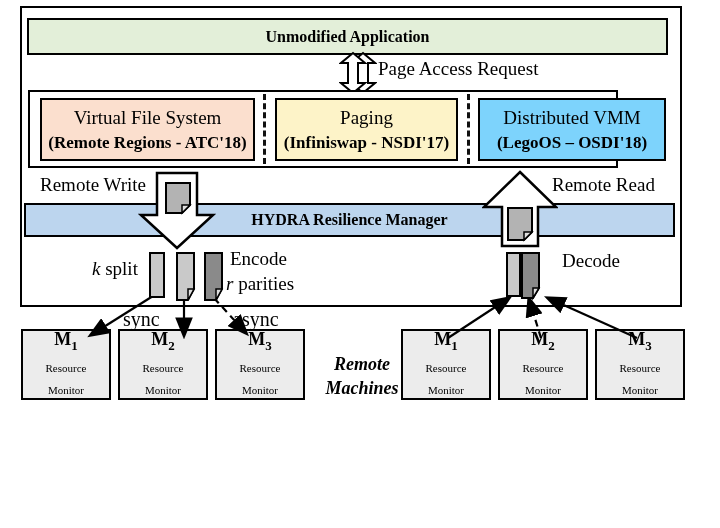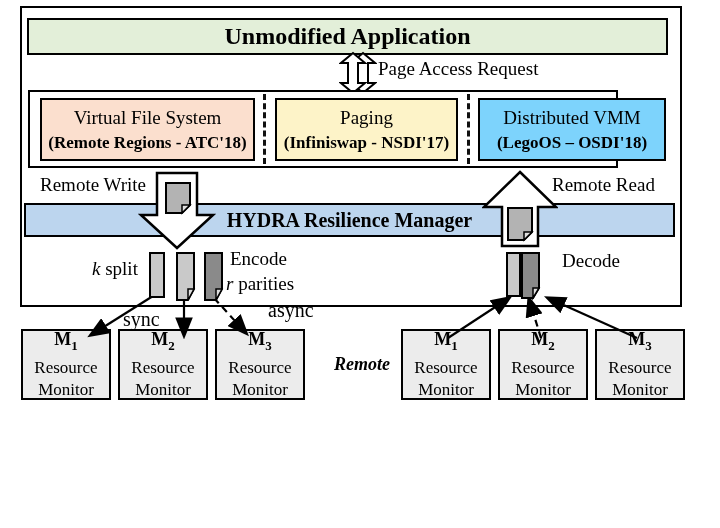--- a/index.html
+++ b/index.html
@@ -2,50 +2,50 @@
 <html><head>
 <meta charset="utf-8">
 <style>
   * { margin:0; padding:0; box-sizing:border-box; }
   body { background:#fff; font-family:"Liberation Serif","DejaVu Serif",serif; color:#000; }
   .canvas { position:relative; width:720px; height:528px; background:#fff; overflow:hidden; }
 
   .outer-frame { position:absolute; left:20px; top:6px; width:662px; height:301px; border:2px solid #000; background:#fff; }
 
   .app-box { position:absolute; left:27px; top:18px; width:641px; height:37px; border:2px solid #000;
-             display:flex; align-items:center; justify-content:center; font-weight:bold; font-size:24px; }
+             display:flex; align-items:center; justify-content:center; font-weight:bold; font-size:16px; }
 
   .pa-arrow { position:absolute; left:339px; top:51px; }
   .pa-text { position:absolute; left:378px; top:58px; font-size:20px; }
 
   .backends { position:absolute; left:28px; top:90px; width:590px; height:78px; border:2px solid #000; background:#fff; }
   .backend-box { position:absolute; top:6px; height:63px; border:2px solid #000;
                  display:flex; flex-direction:column; align-items:center; justify-content:center; text-align:center; }
   .backend-title { font-size:19px; line-height:26px; }
   .backend-sub { font-size:17px; font-weight:bold; line-height:24px; }
   .bk-divider { position:absolute; top:2px; height:70px; width:0; border-left:3px dashed #111; }
 
   .lbl { position:absolute; font-size:19px; white-space:nowrap; }
   .lbl i { font-style:italic; }
 
   .hydra-bar { position:absolute; left:24px; top:203px; width:651px; height:34px; border:2px solid #000;
-               display:flex; align-items:center; justify-content:center; font-weight:bold; font-size:20px; }
+               display:flex; align-items:center; justify-content:center; font-weight:bold; font-size:16px; }
 
   .fat-arrow { position:absolute; z-index:5; }
   .strips { position:absolute; z-index:4; }
   .connectors { position:absolute; left:0; top:240px; z-index:3; }
 
   .sync-lbl { position:absolute; font-size:20px; z-index:6; background:transparent; }
 
   .machine-box { position:absolute; top:329px; width:90px; height:71px; border:2px solid #000;
                  display:flex; flex-direction:column; align-items:center; justify-content:center;
                  text-align:center; line-height:22px; }
   .machine-name { font-weight:bold; font-size:18px; }
   .machine-name sub { font-size:13px; }
-  .machine-line { font-size:17px; }
+  .machine-line { font-size:11px; }
 
   .remote-machines { position:absolute; left:305px; top:352px; width:114px; text-align:center;
                      font-weight:bold; font-style:italic; font-size:18px; line-height:24px; }
 
   .caption { position:absolute; left:8px; top:424px; width:706px; font-size:23px; font-weight:bold; line-height:33.5px; }
   .cap-line { text-align:justify; text-align-last:justify; }
   .cap-line.last { text-align:left; text-align-last:left; }
   .caption i { font-style:italic; }
 </style>
 </head>
@@ -130,40 +130,41 @@
     </defs>
     <path d="M153 56 L91 95" stroke="#000" stroke-width="2.2" marker-end="url(#ah)"></path>
     <path d="M184 60 L184 95" stroke="#000" stroke-width="2.2" marker-end="url(#ah)"></path>
     <path d="M214 58 L246 93" stroke="#000" stroke-width="2.2" stroke-dasharray="7 5" marker-end="url(#ah)"></path>
     <path d="M448 98 L509 58" stroke="#000" stroke-width="2.2" marker-end="url(#ah)"></path>
     <path d="M541 98 L529 59" stroke="#000" stroke-width="2.2" stroke-dasharray="7 5" marker-end="url(#ah)"></path>
     <path d="M637 98 L548 58" stroke="#000" stroke-width="2.2" marker-end="url(#ah)"></path>
   </svg>
 
   <div class="sync-lbl" style="left:123px; top:308px;">sync</div>
-  <div class="sync-lbl" style="left:233px; top:299px;margin-left:35px;">async</div>
+  <div class="sync-lbl" style="left:233px; top:308px;">async</div>
 
   <div class="machine-box" style="left: 21px; background: rgb(236, 236, 236);">
     <div class="machine-name"><span>M</span><sub>1</sub></div>
     <div class="machine-line">Resource</div>
     <div class="machine-line">Monitor</div>
   </div>
   <div class="machine-box" style="left: 118px; background: rgb(236, 236, 236);">
     <div class="machine-name"><span>M</span><sub>2</sub></div>
     <div class="machine-line">Resource</div>
     <div class="machine-line">Monitor</div>
   </div>
   <div class="machine-box" style="left: 215px; background: rgb(236, 236, 236);">
     <div class="machine-name"><span>M</span><sub>3</sub></div>
     <div class="machine-line">Resource</div>
     <div class="machine-line">Monitor</div>
   </div>
 
   <div class="remote-machines">
     <div>Remote</div>
+    <div>Machines</div>
   </div>
 
   <div class="machine-box" style="left: 401px; background: rgb(236, 236, 236);">
     <div class="machine-name"><span>M</span><sub>1</sub></div>
     <div class="machine-line">Resource</div>
     <div class="machine-line">Monitor</div>
   </div>
   <div class="machine-box" style="left: 498px; background: rgb(236, 236, 236);">
     <div class="machine-name"><span>M</span><sub>2</sub></div>
     <div class="machine-line">Resource</div>

